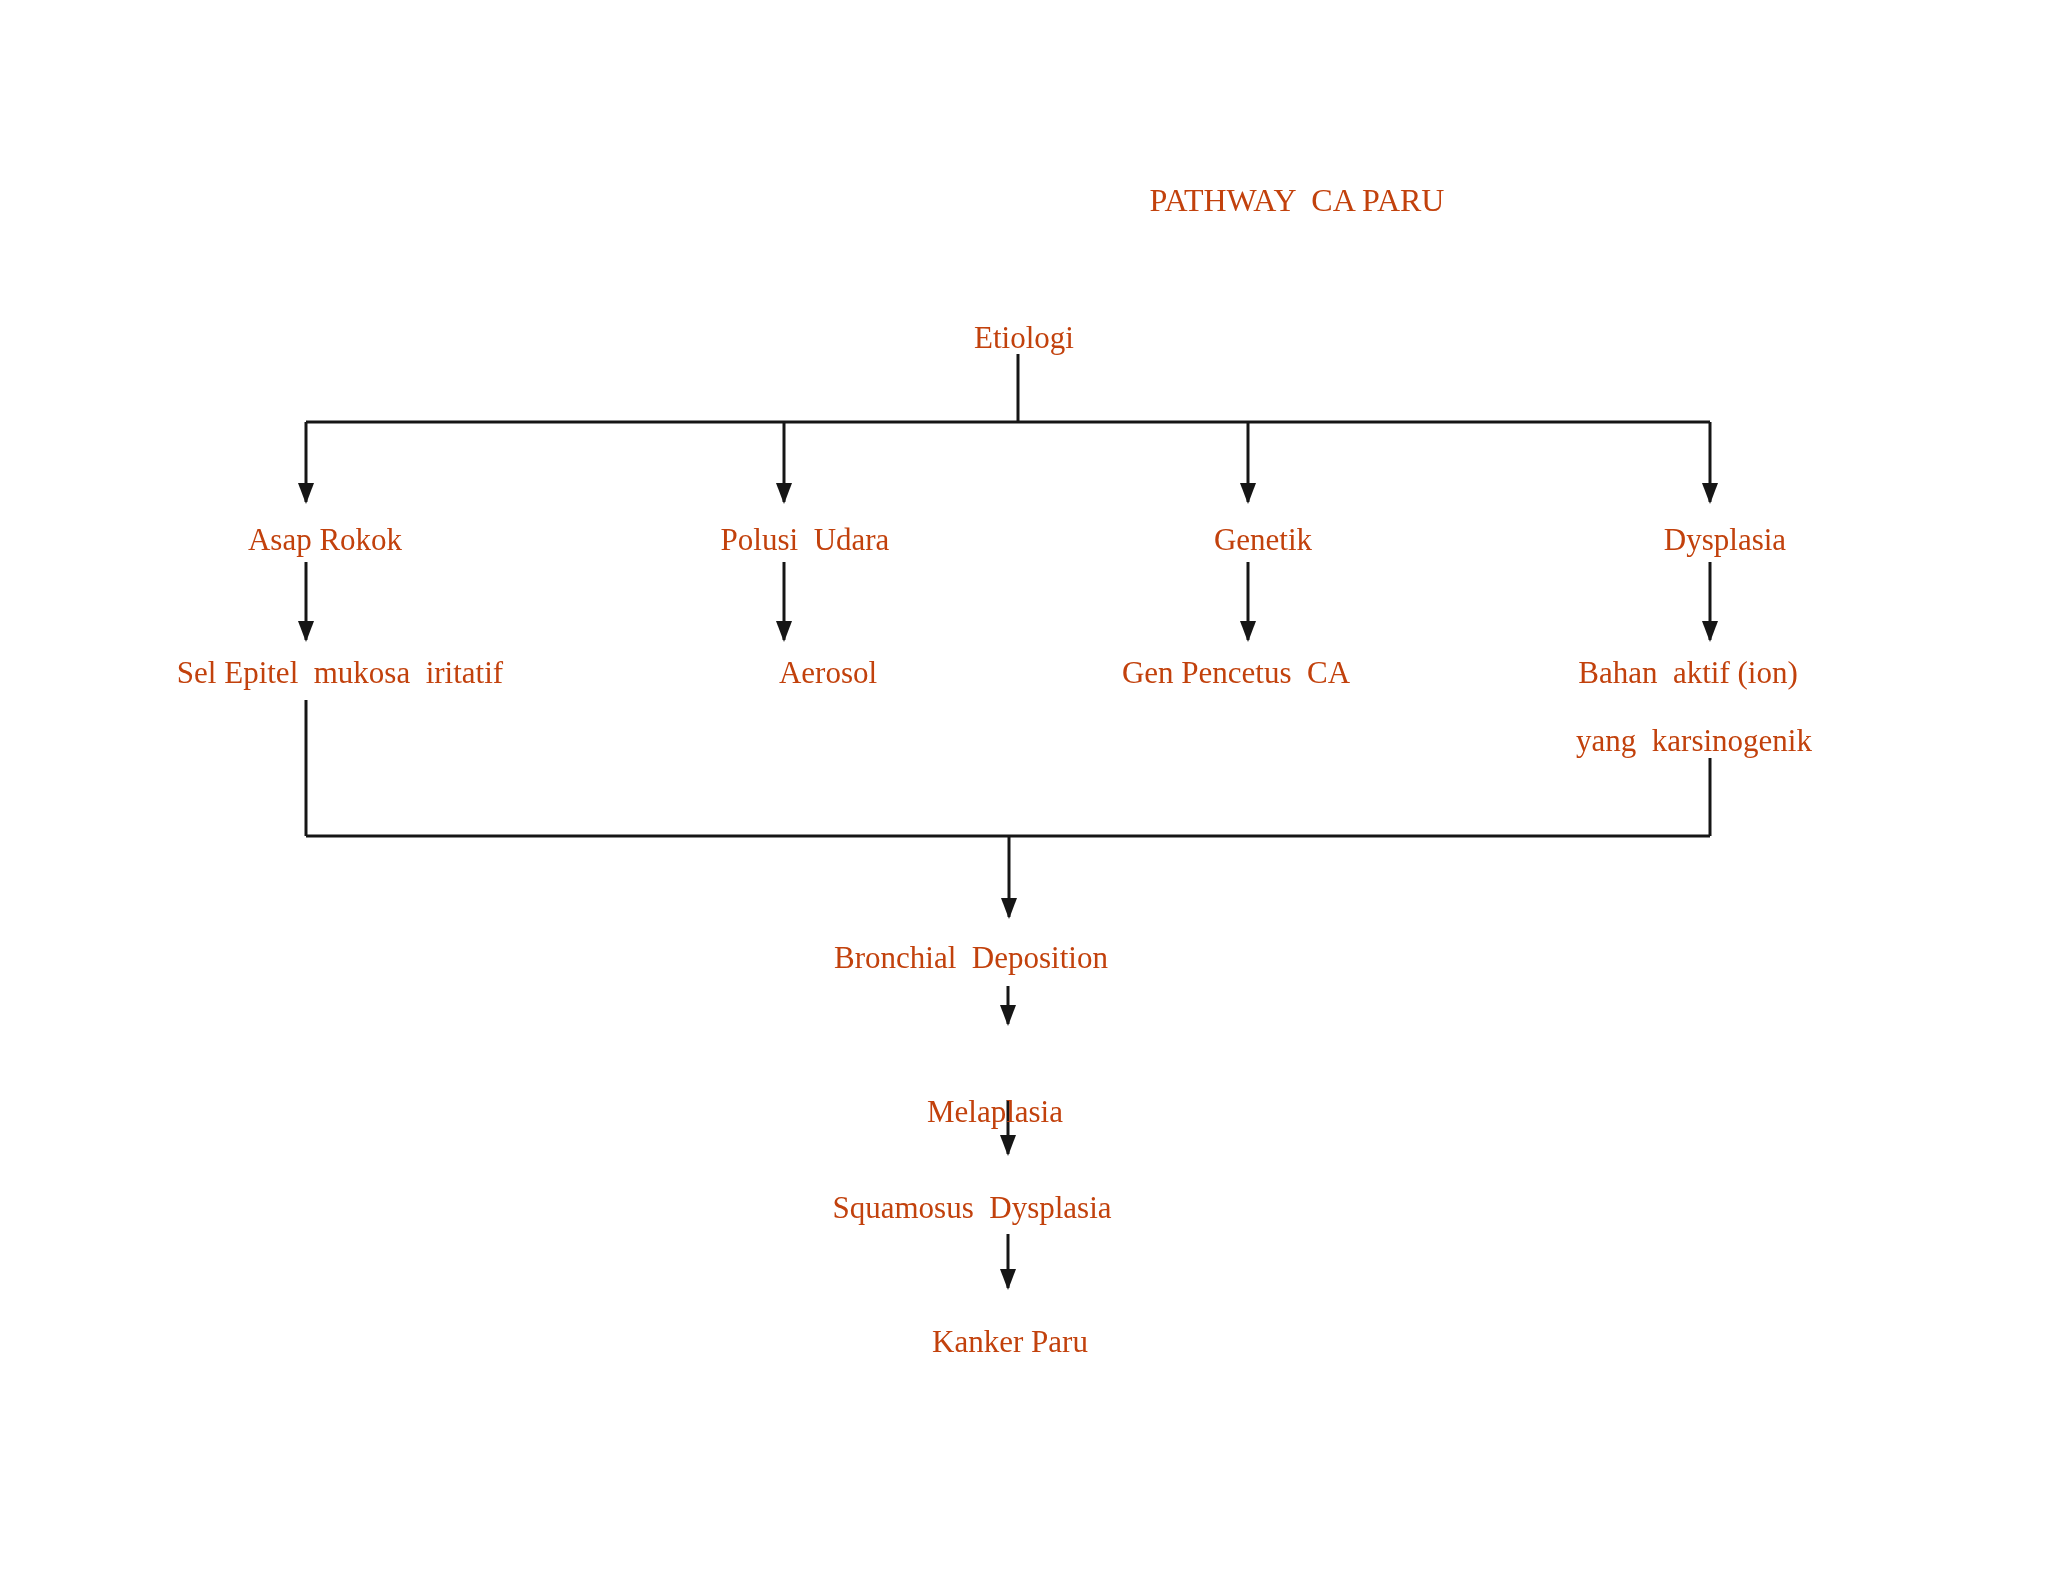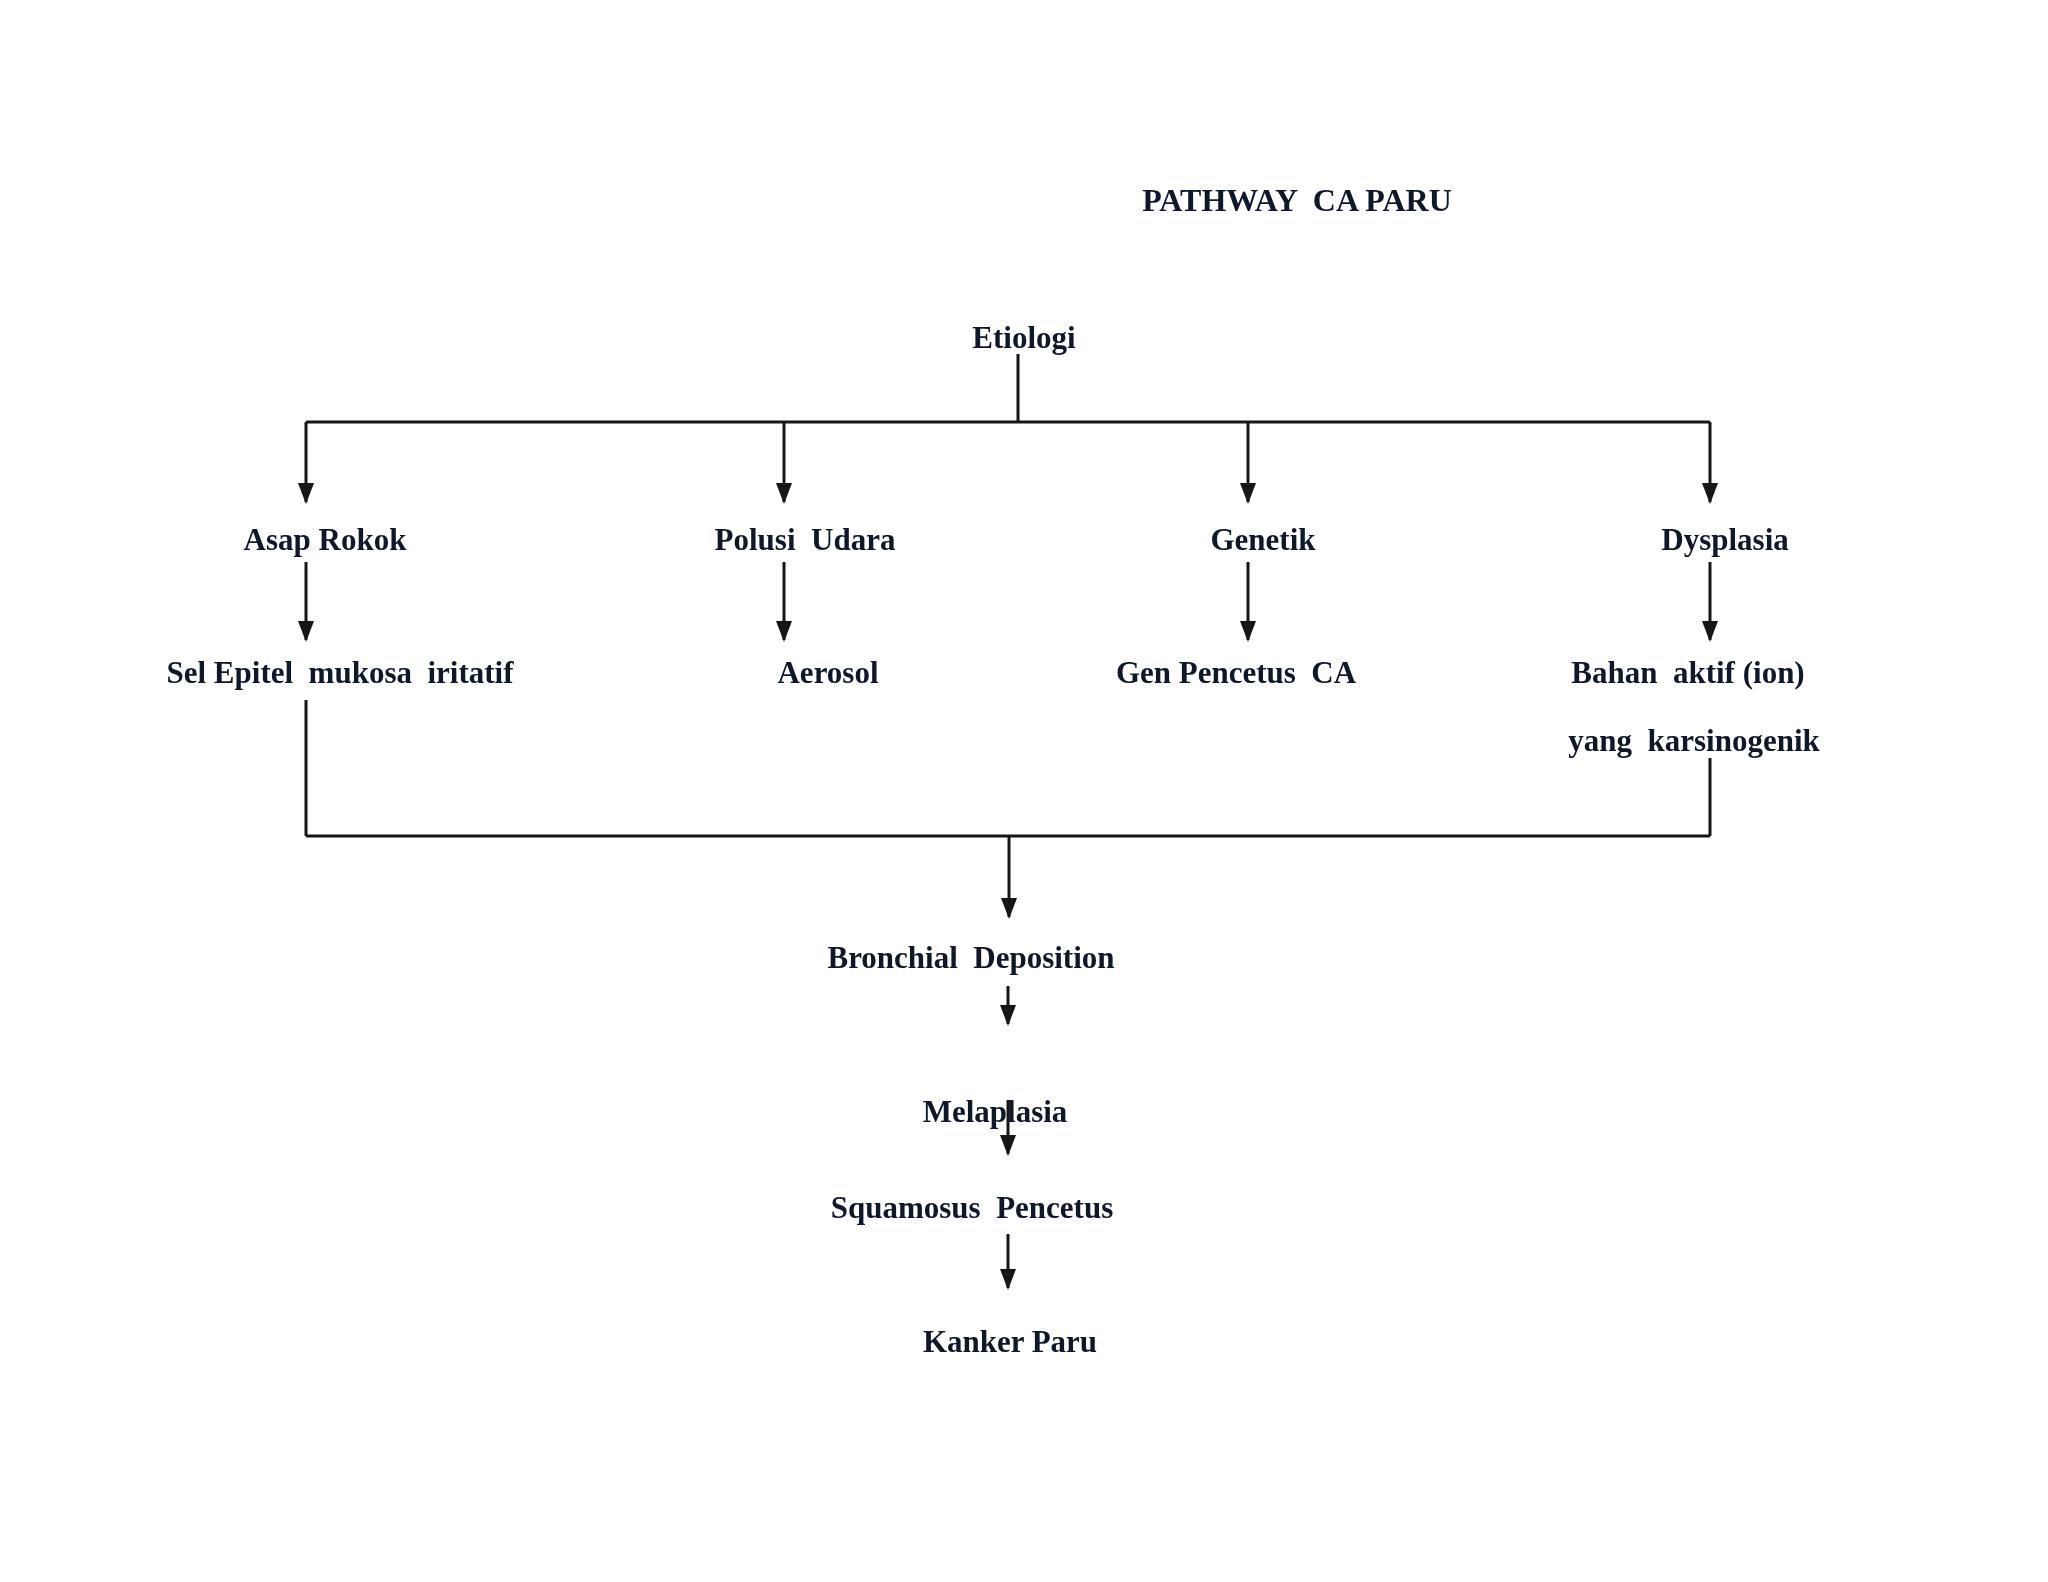--- a/index.html
+++ b/index.html
@@ -29,22 +29,21 @@
   }
   .connectors .arrowhead-fill {
     fill: #161616;
   }
   .label {
     position: absolute;
     transform: translate(-50%, -50%);
     font-size: 31px;
     line-height: 1.2;
     white-space: pre;
-    color: #0f172a;
-    font-weight: bold;
+    color: #c2410c;
   }
   .title {
     font-size: 32px;
   }
 </style>
 </head>
 <body>
 
 <div class="page">
 
@@ -89,16 +88,16 @@
   <div class="label" style="left:1725px; top:540px;">Dysplasia</div>
 
   <div class="label" style="left:340px; top:673px;">Sel Epitel  mukosa  iritatif</div>
   <div class="label" style="left:796px; top:673px;margin-left:32px;">Aerosol</div>
   <div class="label" style="left:1236px; top:673px;">Gen Pencetus  CA</div>
   <div class="label" style="left:1688px; top:673px;">Bahan  aktif (ion)</div>
   <div class="label" style="left:1694px; top:741px;">yang  karsinogenik</div>
 
   <div class="label" style="left:971px; top:958px;">Bronchial  Deposition</div>
   <div class="label" style="left:995px; top:1075px;margin-top:37px;">Melaplasia</div>
-  <div class="label" style="left:972px; top:1208px;">Squamosus  Pencetus</div>
+  <div class="label" style="left:972px; top:1208px;">Squamosus  Dysplasia</div>
   <div class="label" style="left:1010px; top:1342px;">Kanker Paru</div>
 
 </div>
 
 </body></html>

